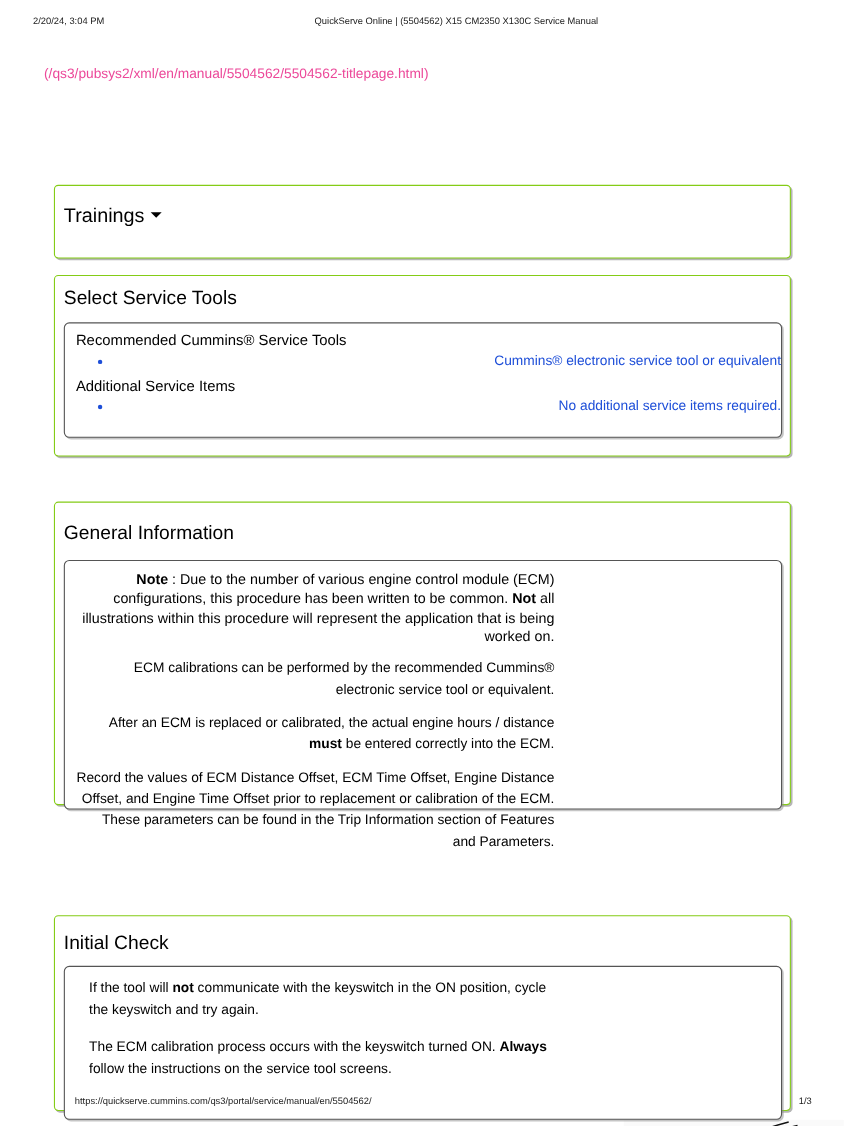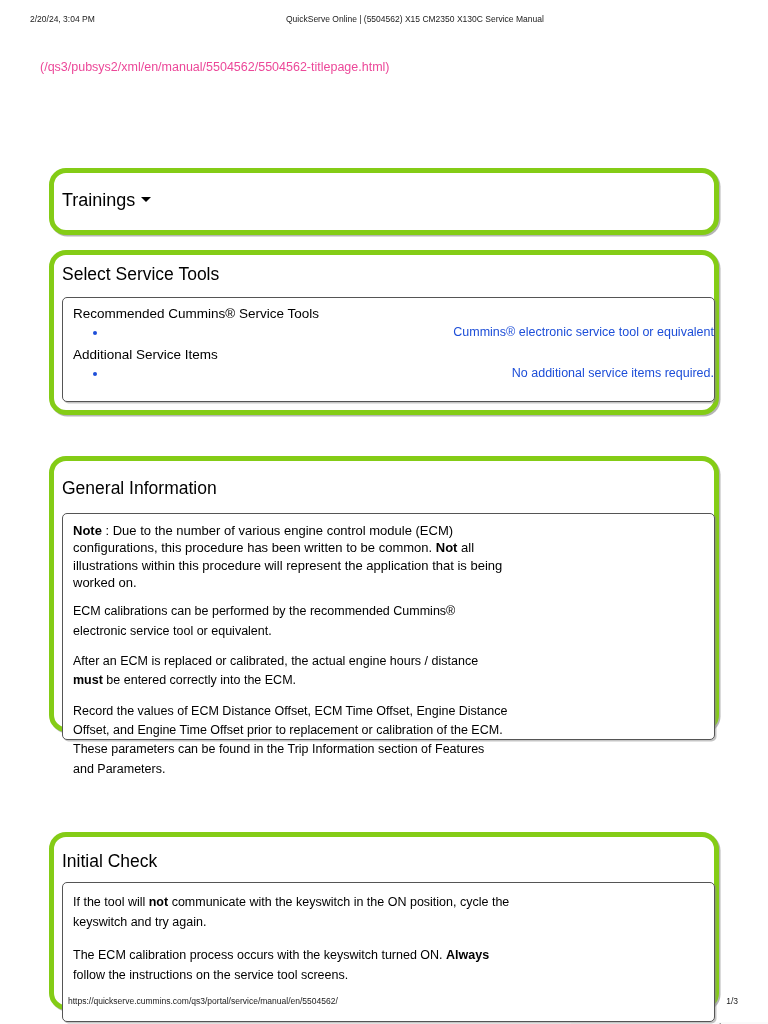--- a/index.html
+++ b/index.html
@@ -46,22 +46,22 @@
     left: 40px;
     top: 60px;
     font-size: 12.5px;
     color: #ec4899;
     white-space: nowrap;
   }
 
   
   .section-box {
     position: absolute;
-    border: 5px solid #84cc16;
-    border-radius: 17px;
+    border: 1px solid #84cc16;
+    border-radius: 4px;
     background: #ffffff;
     box-shadow: 1.5px 1.5px 0 0 rgba(120,120,120,0.55);
     box-sizing: border-box;
   }
   .section-title {
     font-size: 17.5px;
     line-height: 1;
     color: #000;
     white-space: nowrap;
   }
@@ -115,20 +115,21 @@
   
   #geninfo-box { left: 49px; top: 456px; width: 670px; height: 276px; }
   #geninfo-box .section-title { position: absolute; left: 8px; top: 19px; }
   #geninfo-inner { left: 8px; top: 52px; width: 653px; height: 227px; }
 
   .gi-text-col {
     position: absolute;
     left: 10px;
     top: 8px;
     width: 435px;
+    text-align: right;
   }
   .gi-note {
     font-size: 13px;
     line-height: 1.33;
     margin: 0 0 11px 0;
     color: #000;
   }
   .gi-para {
     font-size: 12.5px;
     line-height: 1.55;
@@ -144,21 +145,21 @@
   #initial-inner { left: 8px; top: 45px; width: 653px; height: 140px; }
   .ic-text-col {
     position: absolute;
     left: 10px;
     top: 9px;
     width: 440px;
   }
   .ic-para {
     font-size: 12.5px;
     line-height: 1.62;
-    margin: 0 0 12px 0;
+    margin: 0 0 12px 12px;
     color: #000;
   }
   .ic-para.last { margin-bottom: 0; }
 
   
   .figure {
     position: absolute;
     background: #fafafa;
     overflow: hidden;
   }

